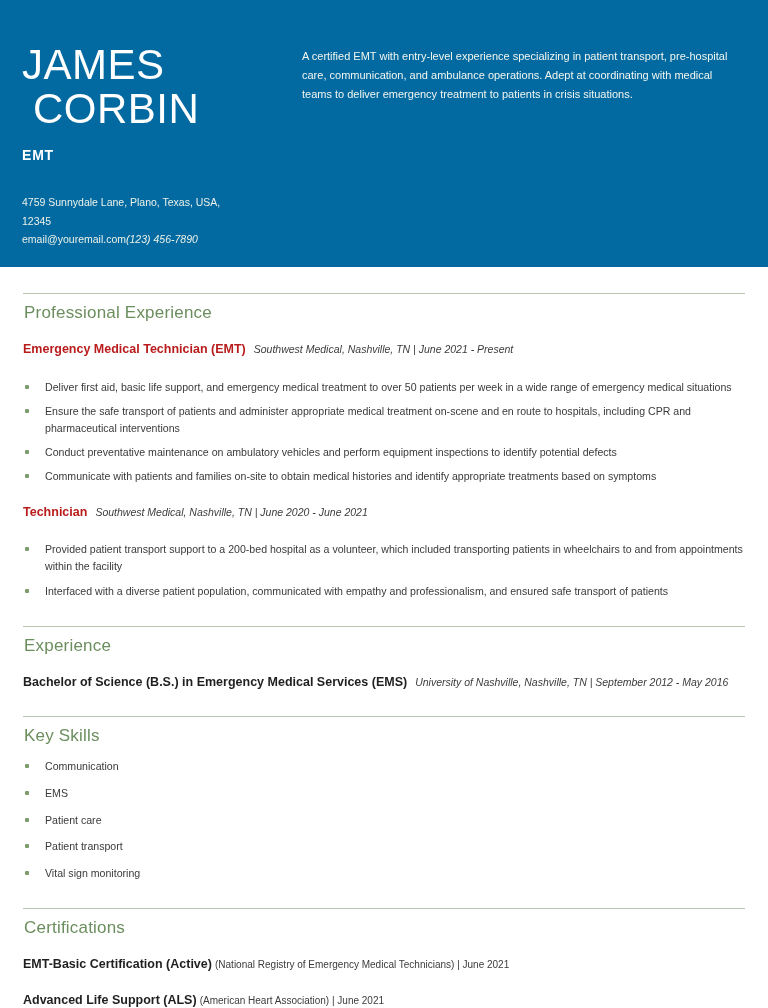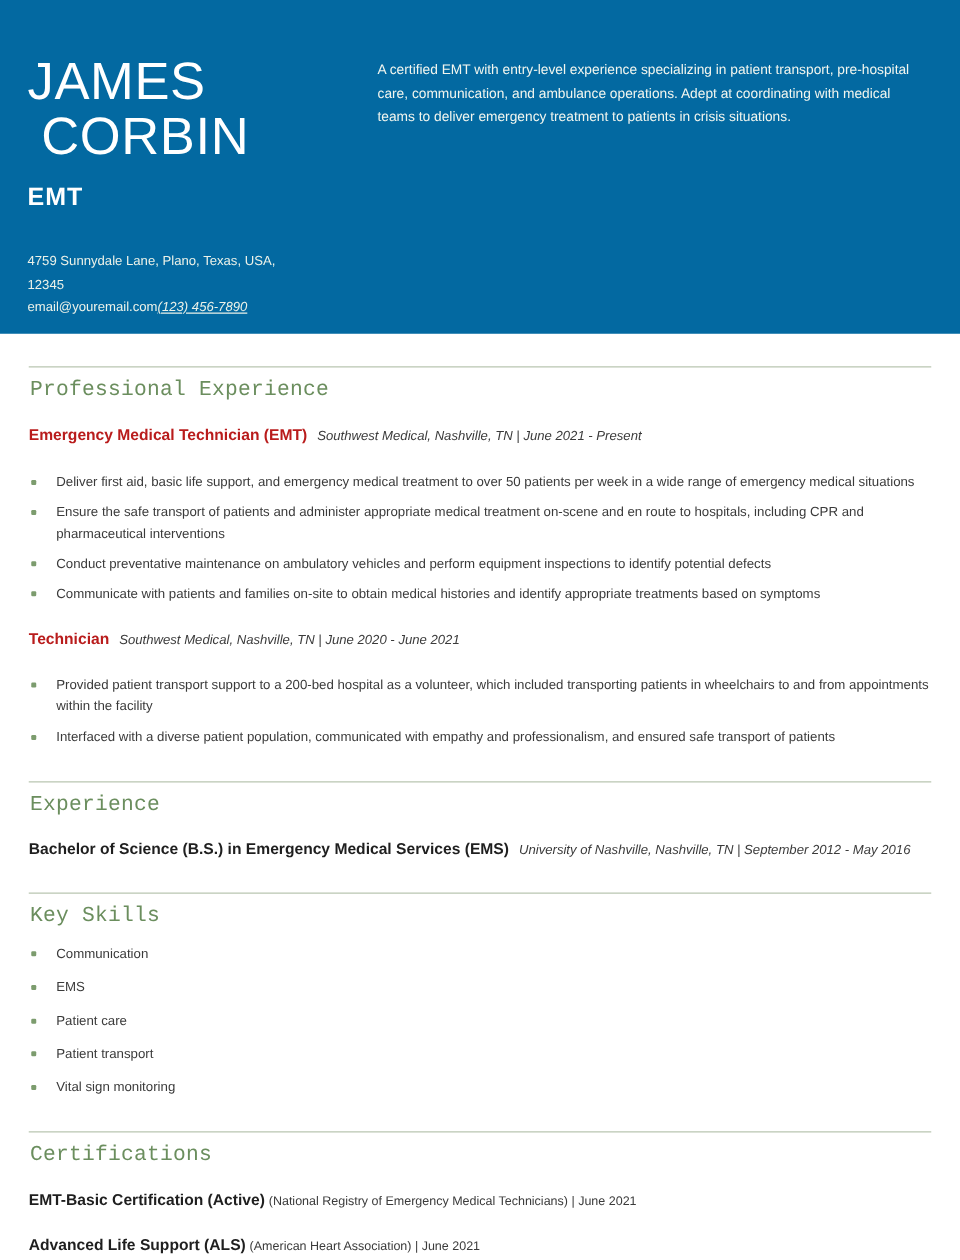--- a/index.html
+++ b/index.html
@@ -39,37 +39,36 @@
     font-weight: 300;
     letter-spacing: 0.5px;
     line-height: 1.05;
     white-space: nowrap;
   }
   .name-line.second {
     padding-left: 11px;
   }
   .job-title {
     color: #ffffff;
-    font-size: 20px;
+    font-size: 14px;
     font-weight: 600;
     letter-spacing: 0.8px;
     margin-top: 16px;
   }
   .contact {
     margin-top: 30px;
     color: #ecf2e9;
     font-size: 10.5px;
     line-height: 1.75;
   }
   .contact-line {
     white-space: nowrap;
   }
   .contact-phone {
     font-style: italic;
-    text-decoration: underline;
   }
   .header-right {
     flex: 1;
     padding: 47px 28px 0 12px;
     box-sizing: border-box;
   }
   .summary {
     color: #f2f6ef;
     font-size: 11px;
     line-height: 1.72;
@@ -88,21 +87,20 @@
   .divider {
     border-top: 1px solid #b9c6b1;
     margin-top: 26px;
   }
   .section-title {
     color: #6b8e5e;
     font-size: 17px;
     font-weight: 400;
     letter-spacing: 0.2px;
     margin: 9px 0 0 1px;
-    font-family: Liberation Mono, monospace;
   }
 
   .entry {
     margin-top: 17px;
   }
   .entry-head {
     font-size: 11px;
     line-height: 1.5;
     color: #2b2b2b;
   }

